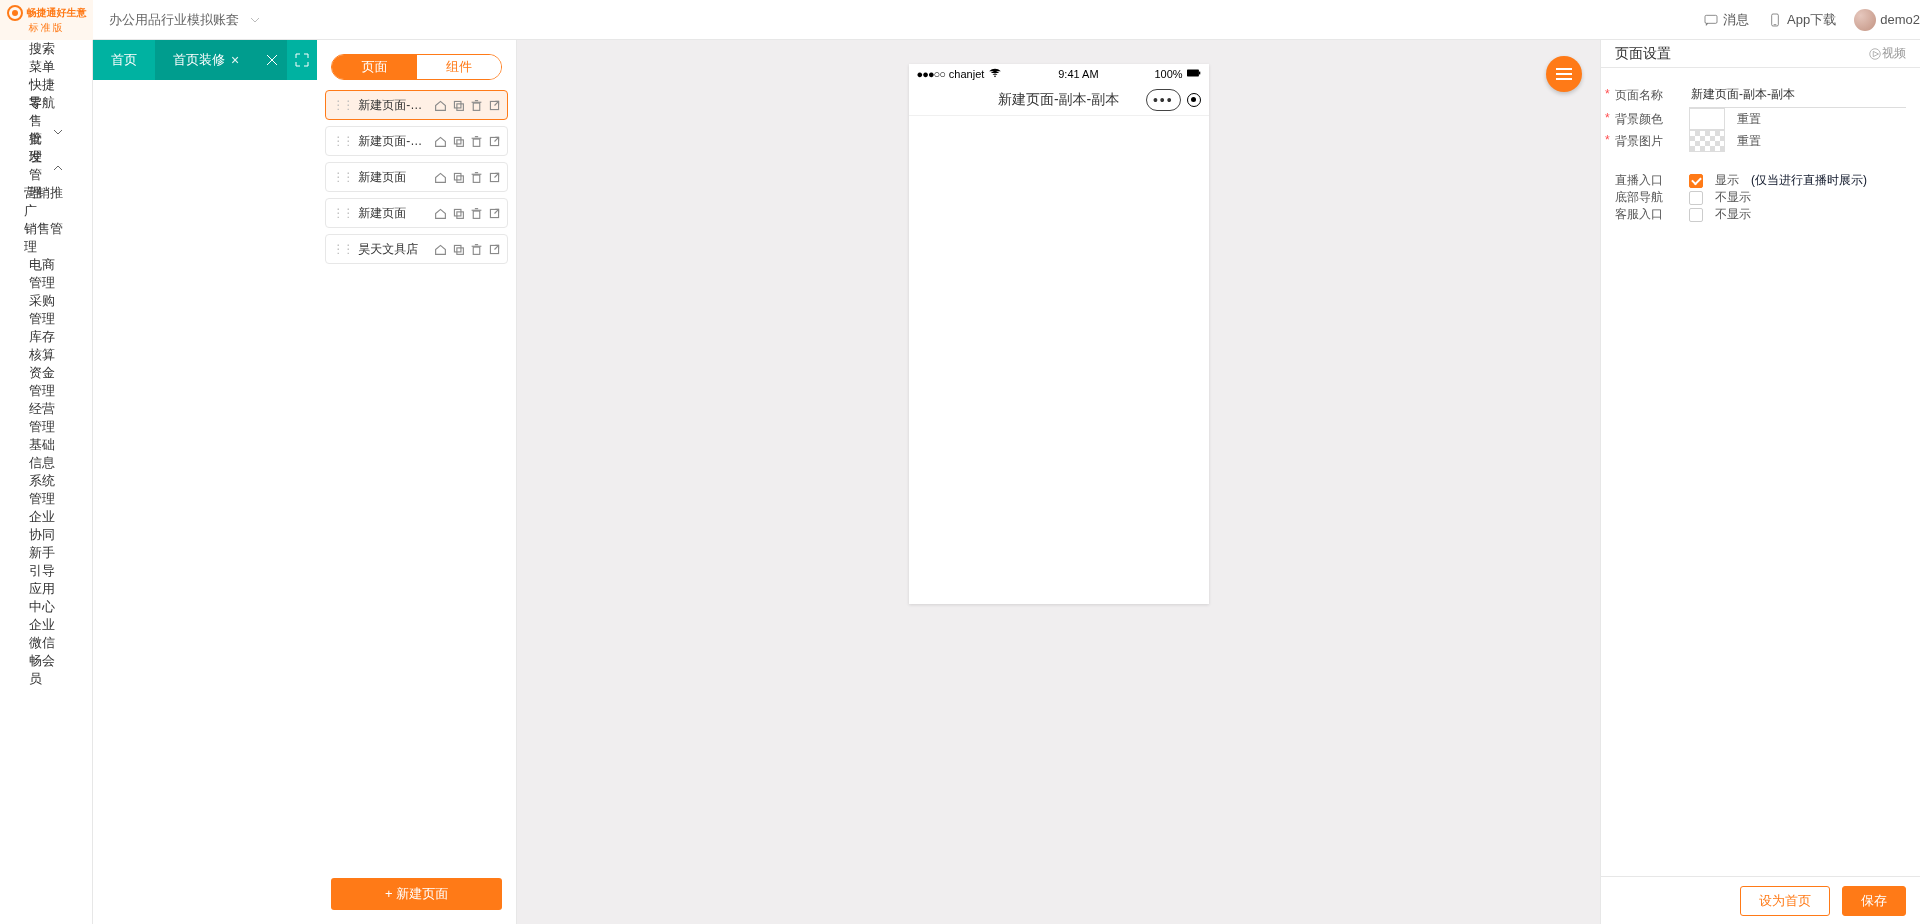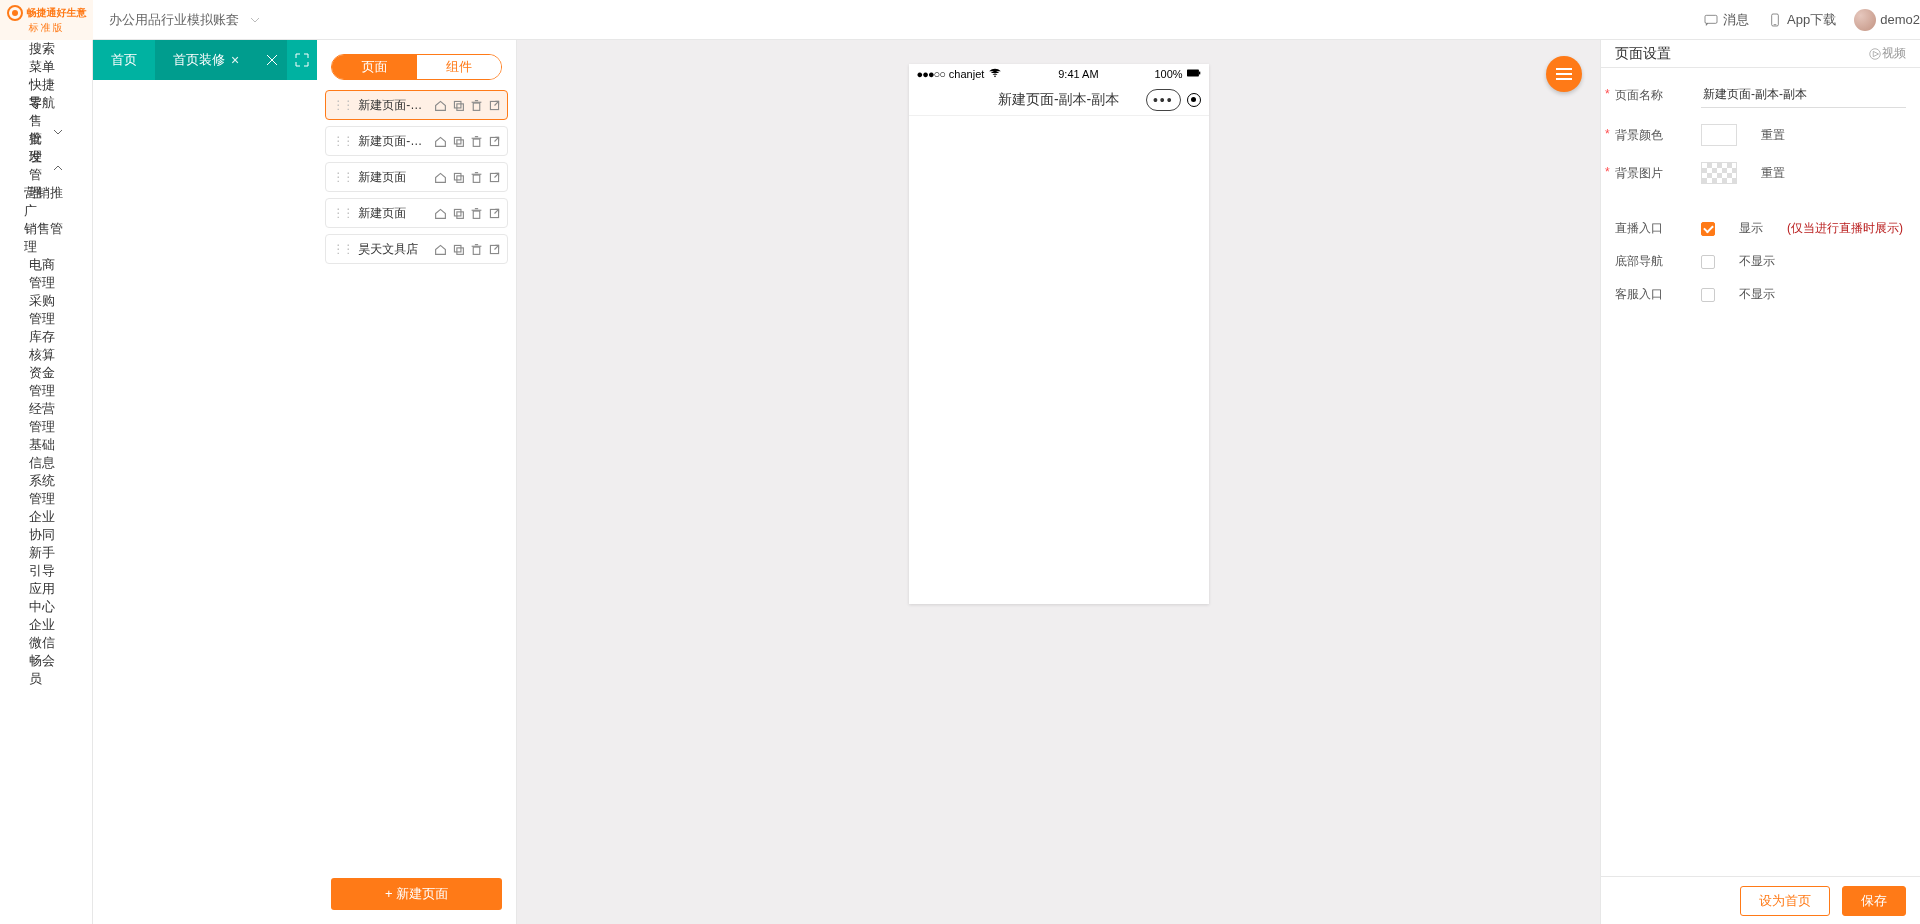--- a/index.html
+++ b/index.html
@@ -88,21 +88,21 @@
   .fab{position:absolute;right:18px;top:16px;width:36px;height:36px;border-radius:50%;background:var(--orange);display:flex;align-items:center;justify-content:center;cursor:pointer;box-shadow:0 2px 4px rgba(0,0,0,.2);}
   .fab svg{width:18px;height:14px;stroke:#fff;stroke-width:2;fill:none;}
 
   
   .rightpanel{width:320px;background:#fff;border-left:1px solid var(--border);display:flex;flex-direction:column;}
   .rp-head{height:28px;display:flex;align-items:center;justify-content:space-between;padding:0 14px;border-bottom:1px solid var(--border);}
   .rp-head-left{font-size:14px;}
   .rp-head-right{display:flex;align-items:center;gap:0;color:var(--text-muted2);font-size:12px;cursor:pointer;}
   .rp-head-right svg{width:14px;height:14px;stroke:#aaa;fill:none;}
   .rp-body{flex:1;overflow:auto;padding:14px;}
-  .field{display:flex;align-items:center;margin-bottom:16px;gap:24px;}
+  .field{display:flex;align-items:center;gap:12px;}
   .field-label{width:62px;font-size:12px;color:#555;position:relative;flex:none;}
   .field-label.req::before{content:"*";color:#ff4d4f;position:absolute;left:-10px;}
   .field input[type=text]{flex:1;height:26px;border:none;border-bottom:1px solid #ddd;padding:0 2px;font-size:12px;color:#333;outline:none;}
   .swatch{width:36px;height:22px;border:1px solid #ddd;background:#fff;flex:none;}
   .swatch.checker{background:repeating-conic-gradient(#ddd 0 25%,#fff 0 50%) 0 0/10px 10px;}
   .reset{font-size:12px;color:#555;cursor:pointer;}
   .checkbox{width:14px;height:14px;border:1px solid #ccc;border-radius:2px;display:inline-flex;align-items:center;justify-content:center;flex:none;}
   .checkbox.checked{background:var(--orange);border-color:var(--orange);}
   .checkbox.checked::after{content:"";width:7px;height:4px;border:2px solid #fff;border-top:none;border-right:none;transform:rotate(-45deg);margin-top:-2px;}
   .field-note{font-size:12px;color:#555;}
@@ -480,21 +480,21 @@
           <div class="field">
             <span class="field-label req">背景图片</span>
             <span class="swatch checker"></span>
             <span class="reset">重置</span>
           </div>
           <div style="height:20px"></div>
           <div class="field">
             <span class="field-label">直播入口</span>
             <span class="checkbox checked"></span>
             <span class="field-note">显示</span>
-            <span class="field-note" style="color:#b91c1c">(仅当进行直播时展示)</span>
+            <span class="field-note" style="color:#0f172a">(仅当进行直播时展示)</span>
           </div>
           <div class="field">
             <span class="field-label">底部导航</span>
             <span class="checkbox"></span>
             <span class="field-note">不显示</span>
           </div>
           <div class="field">
             <span class="field-label">客服入口</span>
             <span class="checkbox"></span>
             <span class="field-note">不显示</span>

